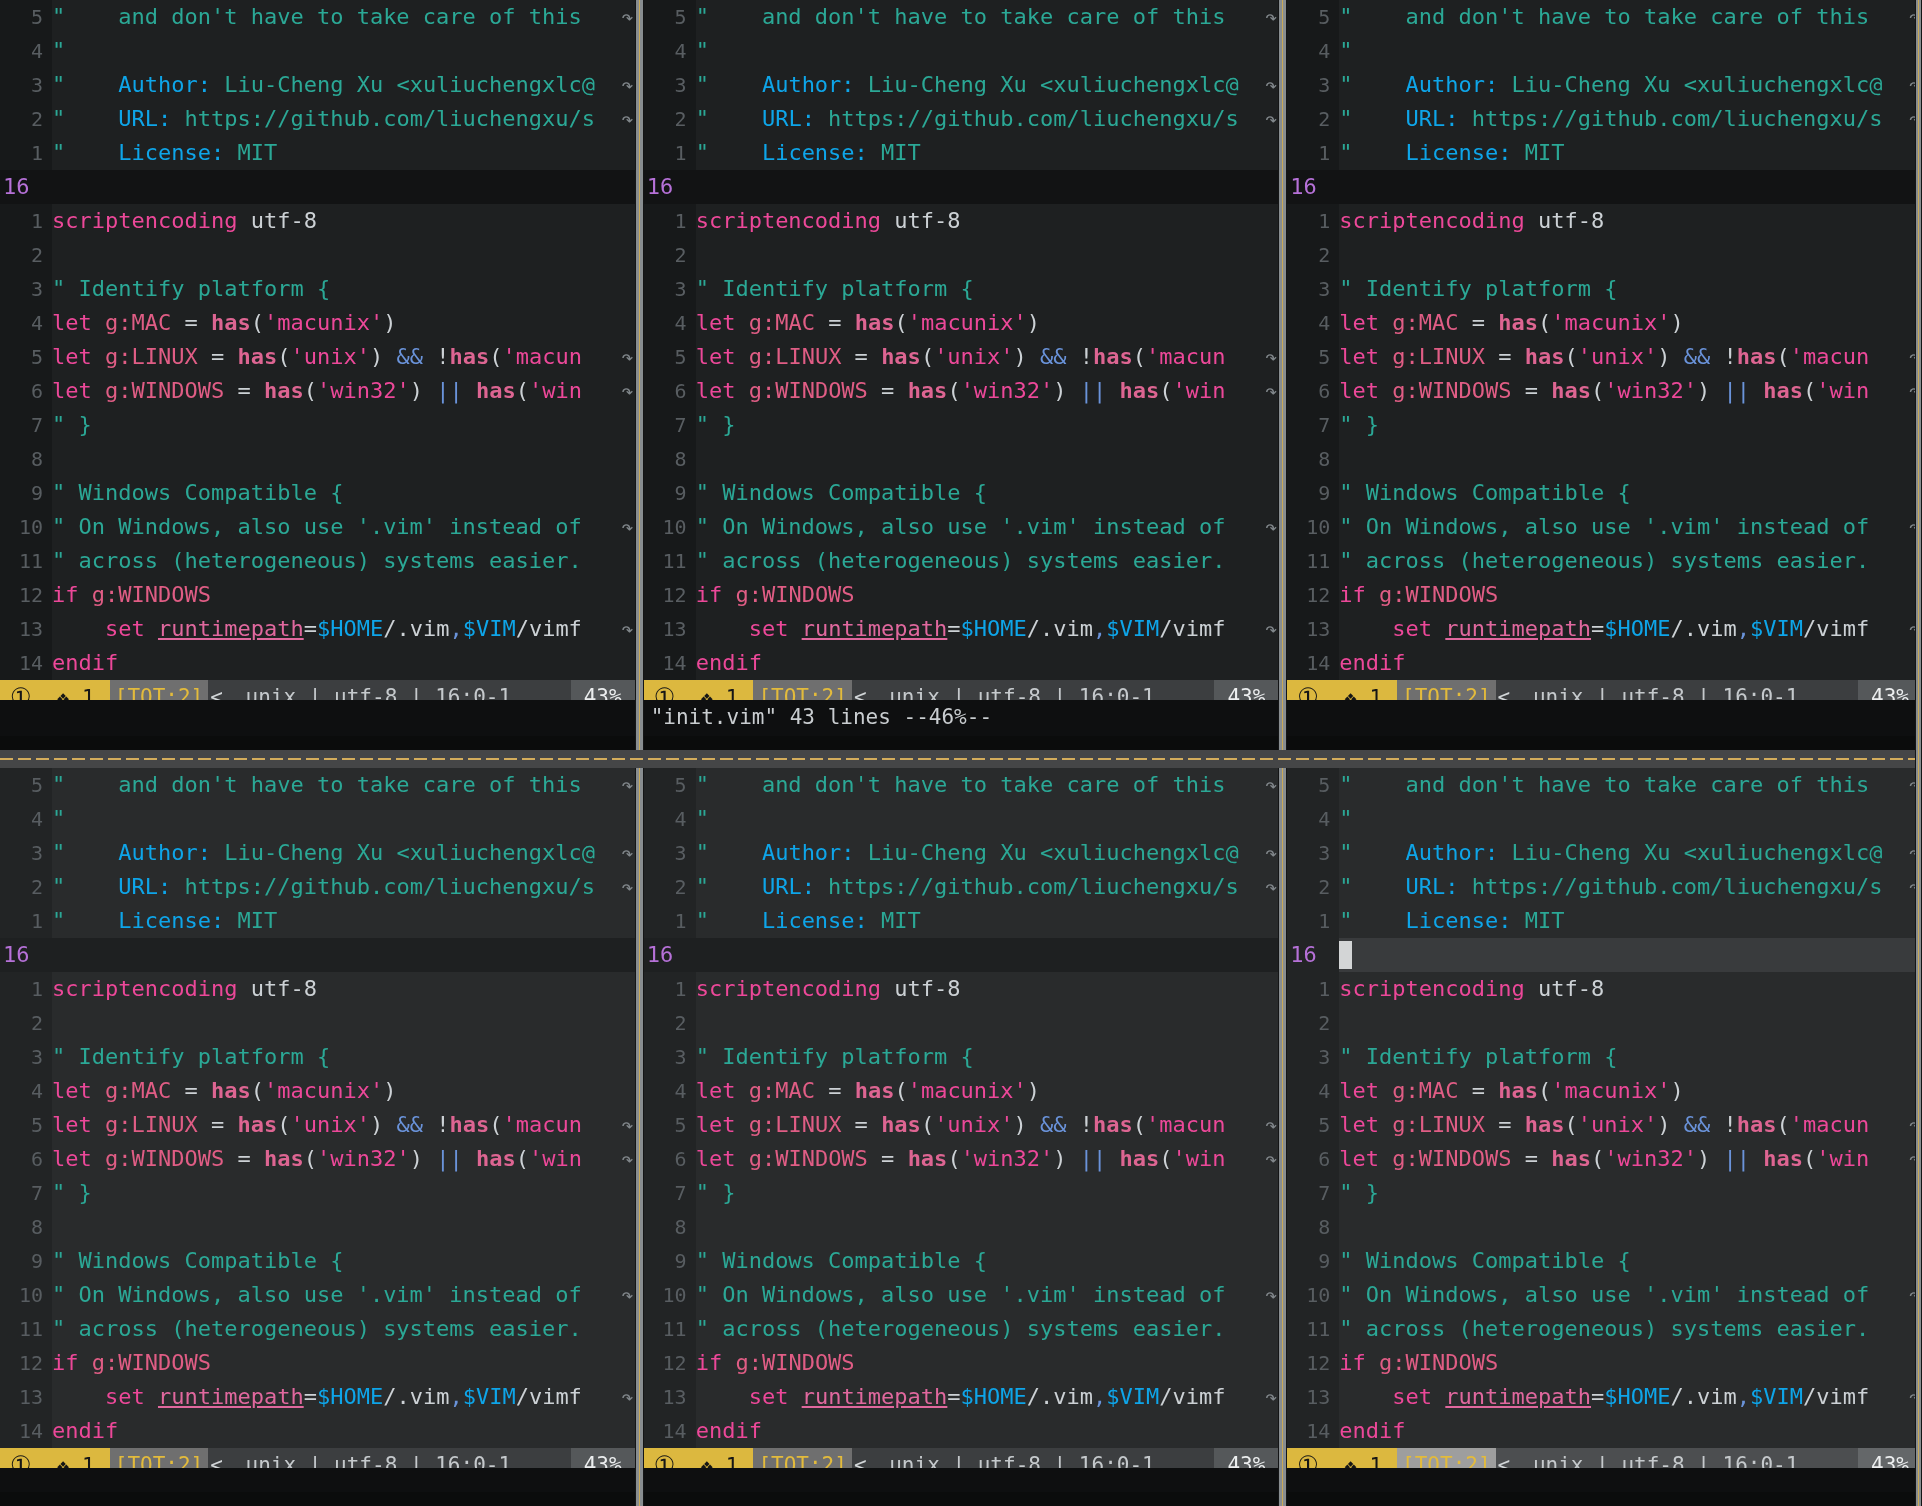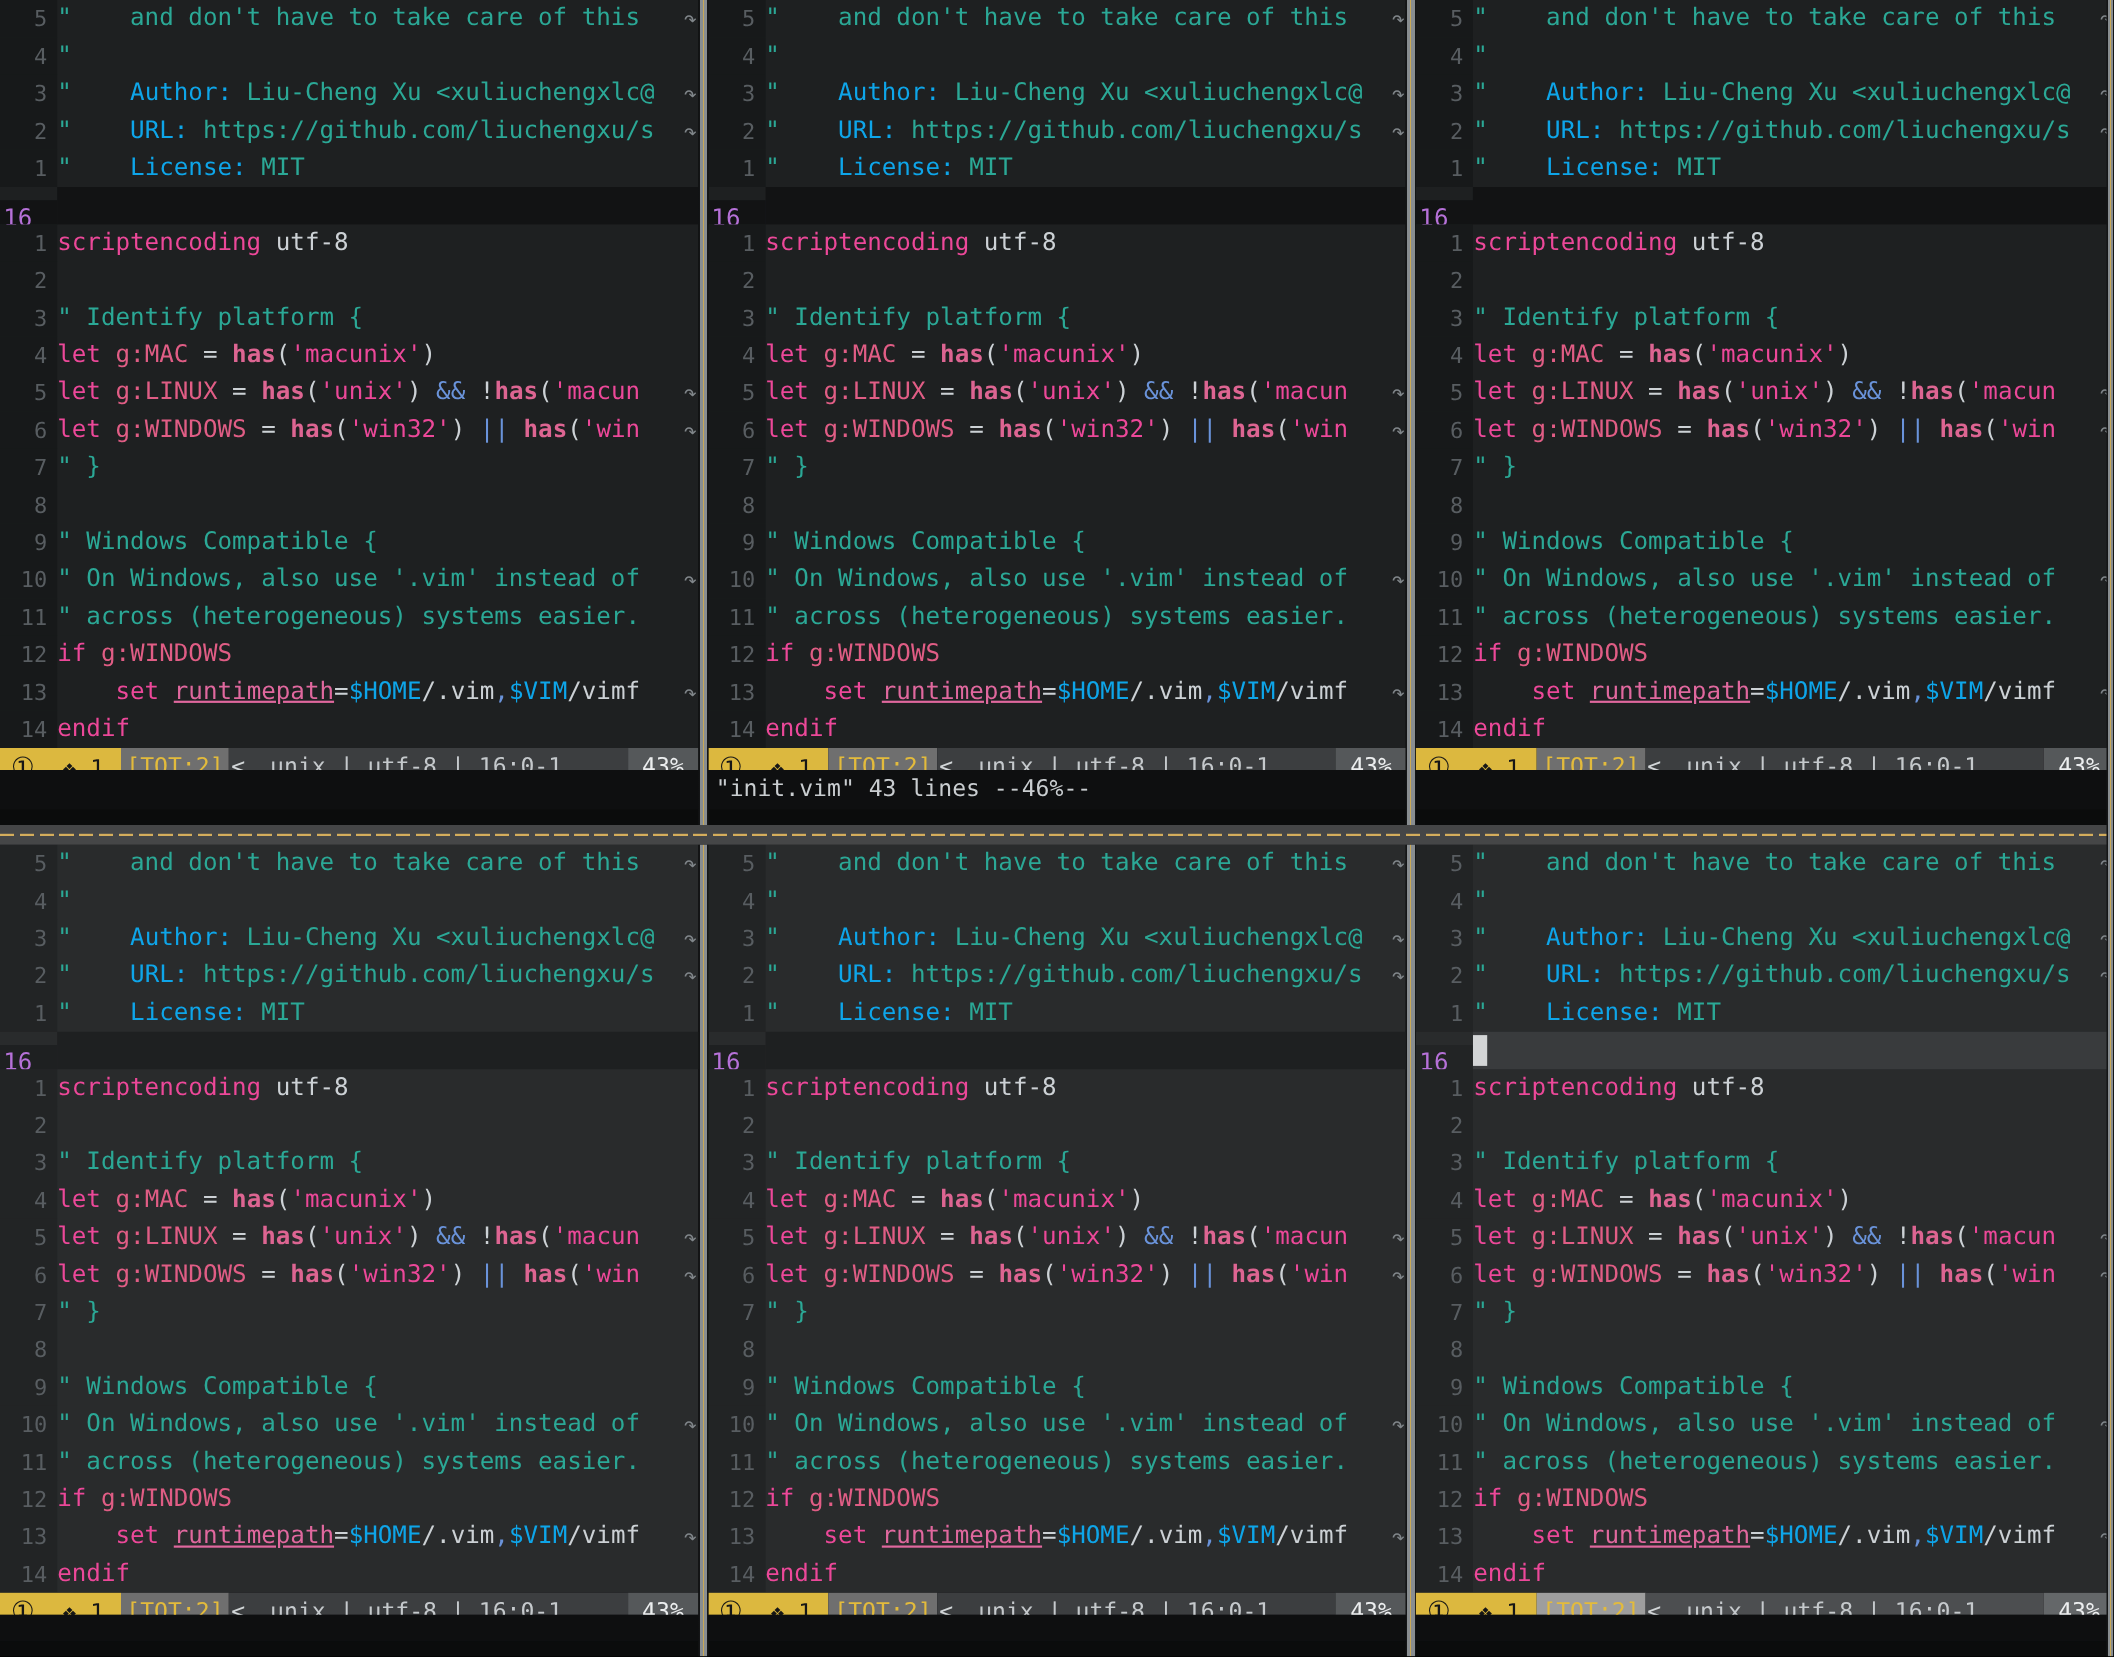--- a/index.html
+++ b/index.html
@@ -40,21 +40,21 @@
   .pane.bottom { --bg:#292b2c; --gut:#222425; --curbg:#1e2021; }
   .pane.active { --curbg:#393b3d; }
   .lines { background:var(--bg); height:680px; }
   .line { display:flex; height:34px; line-height:34px; font-size:22px; }
   .nr {
     flex:0 0 52px; background:var(--gut);
     color:#585d61; font-size:20px;
     text-align:right; padding-right:9px;
   }
   .txt { flex:1 1 auto; position:relative; white-space:pre; overflow:hidden; color:#ccd1d5; }
-  .line.cur .nr  { color:#b671d8; text-align:left; padding-left:3px; font-size:22px;margin-top:12px; }
+  .line.cur .nr  { color:#b671d8; text-align:left; padding-left:3px; font-size:22px; }
   .pane:not(.active) .line.cur .nr,
   .pane:not(.active) .line.cur .txt { background:var(--curbg); }
   .pane.active .line.cur .txt { background:var(--curbg); }
   .cursorblock { display:inline-block; width:13px; height:28px; margin-top:3px; background:#d3d5d6; vertical-align:top; }
   
   .c   { color:#2ba896; }
   .lbl { color:#0ea5e9; }
   .kw  { color:#ec4899; }
   .p   { color:#ccd1d5; }
   .v   { color:#e05d85; }

